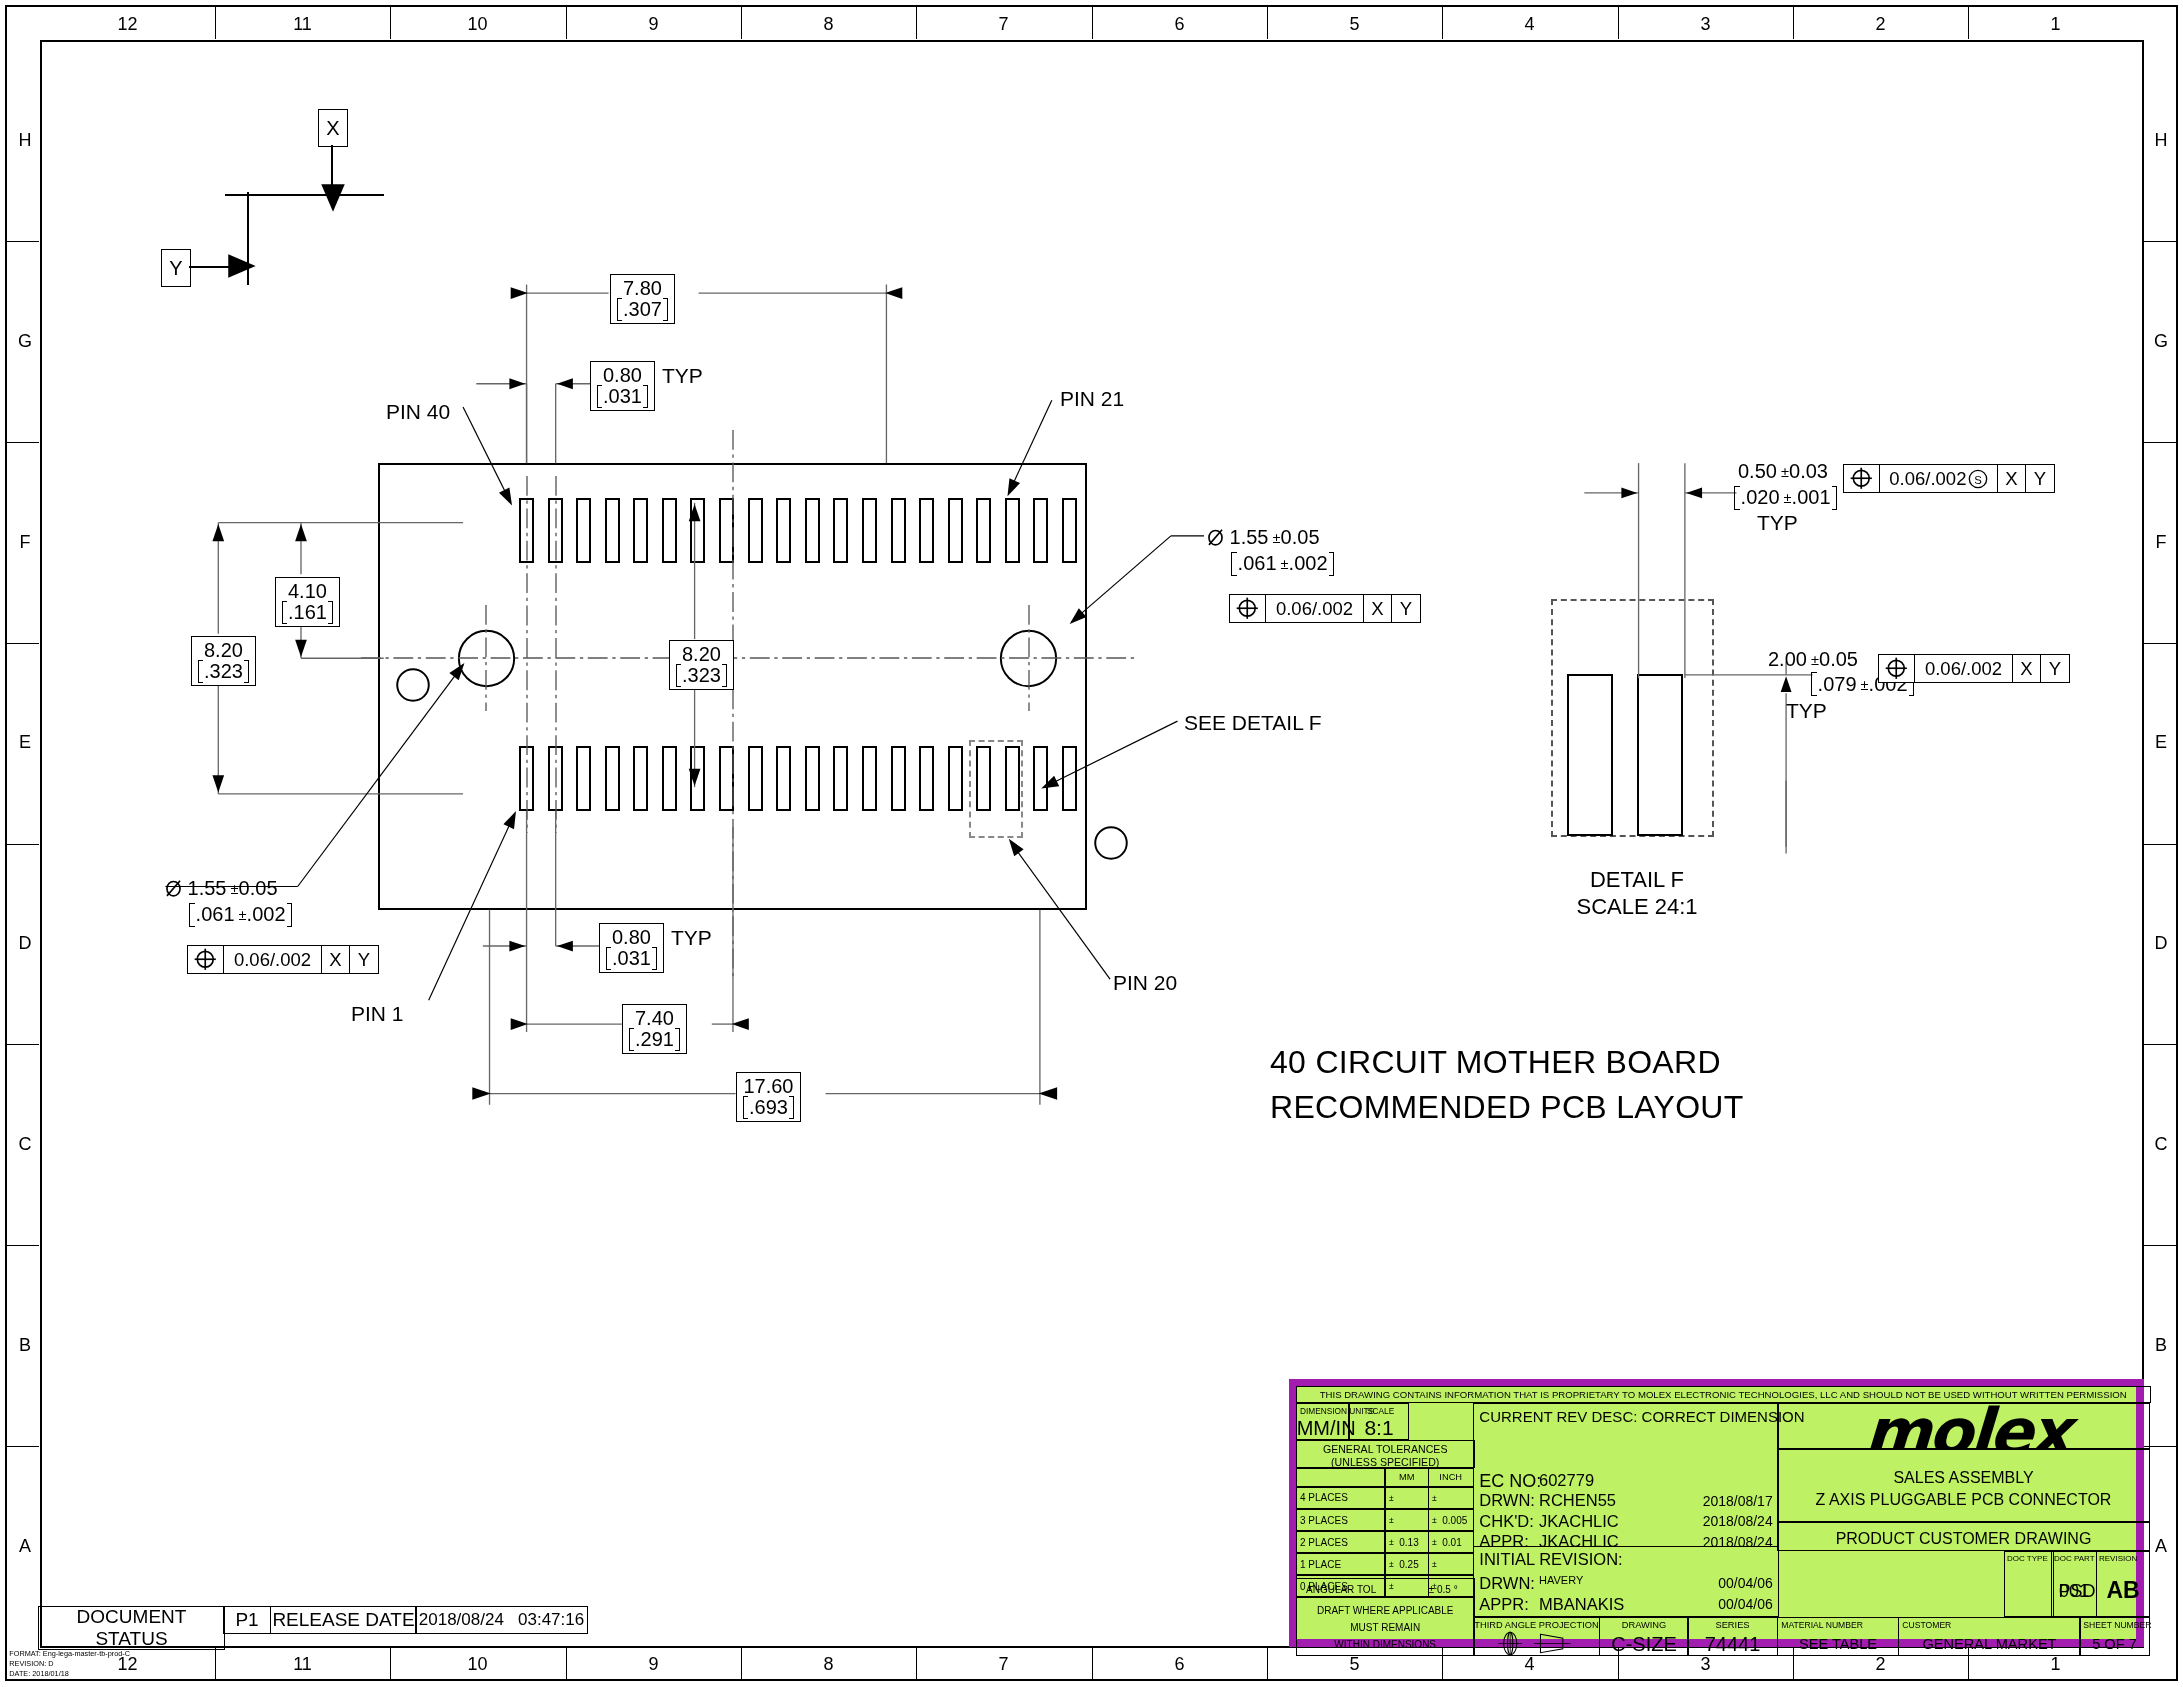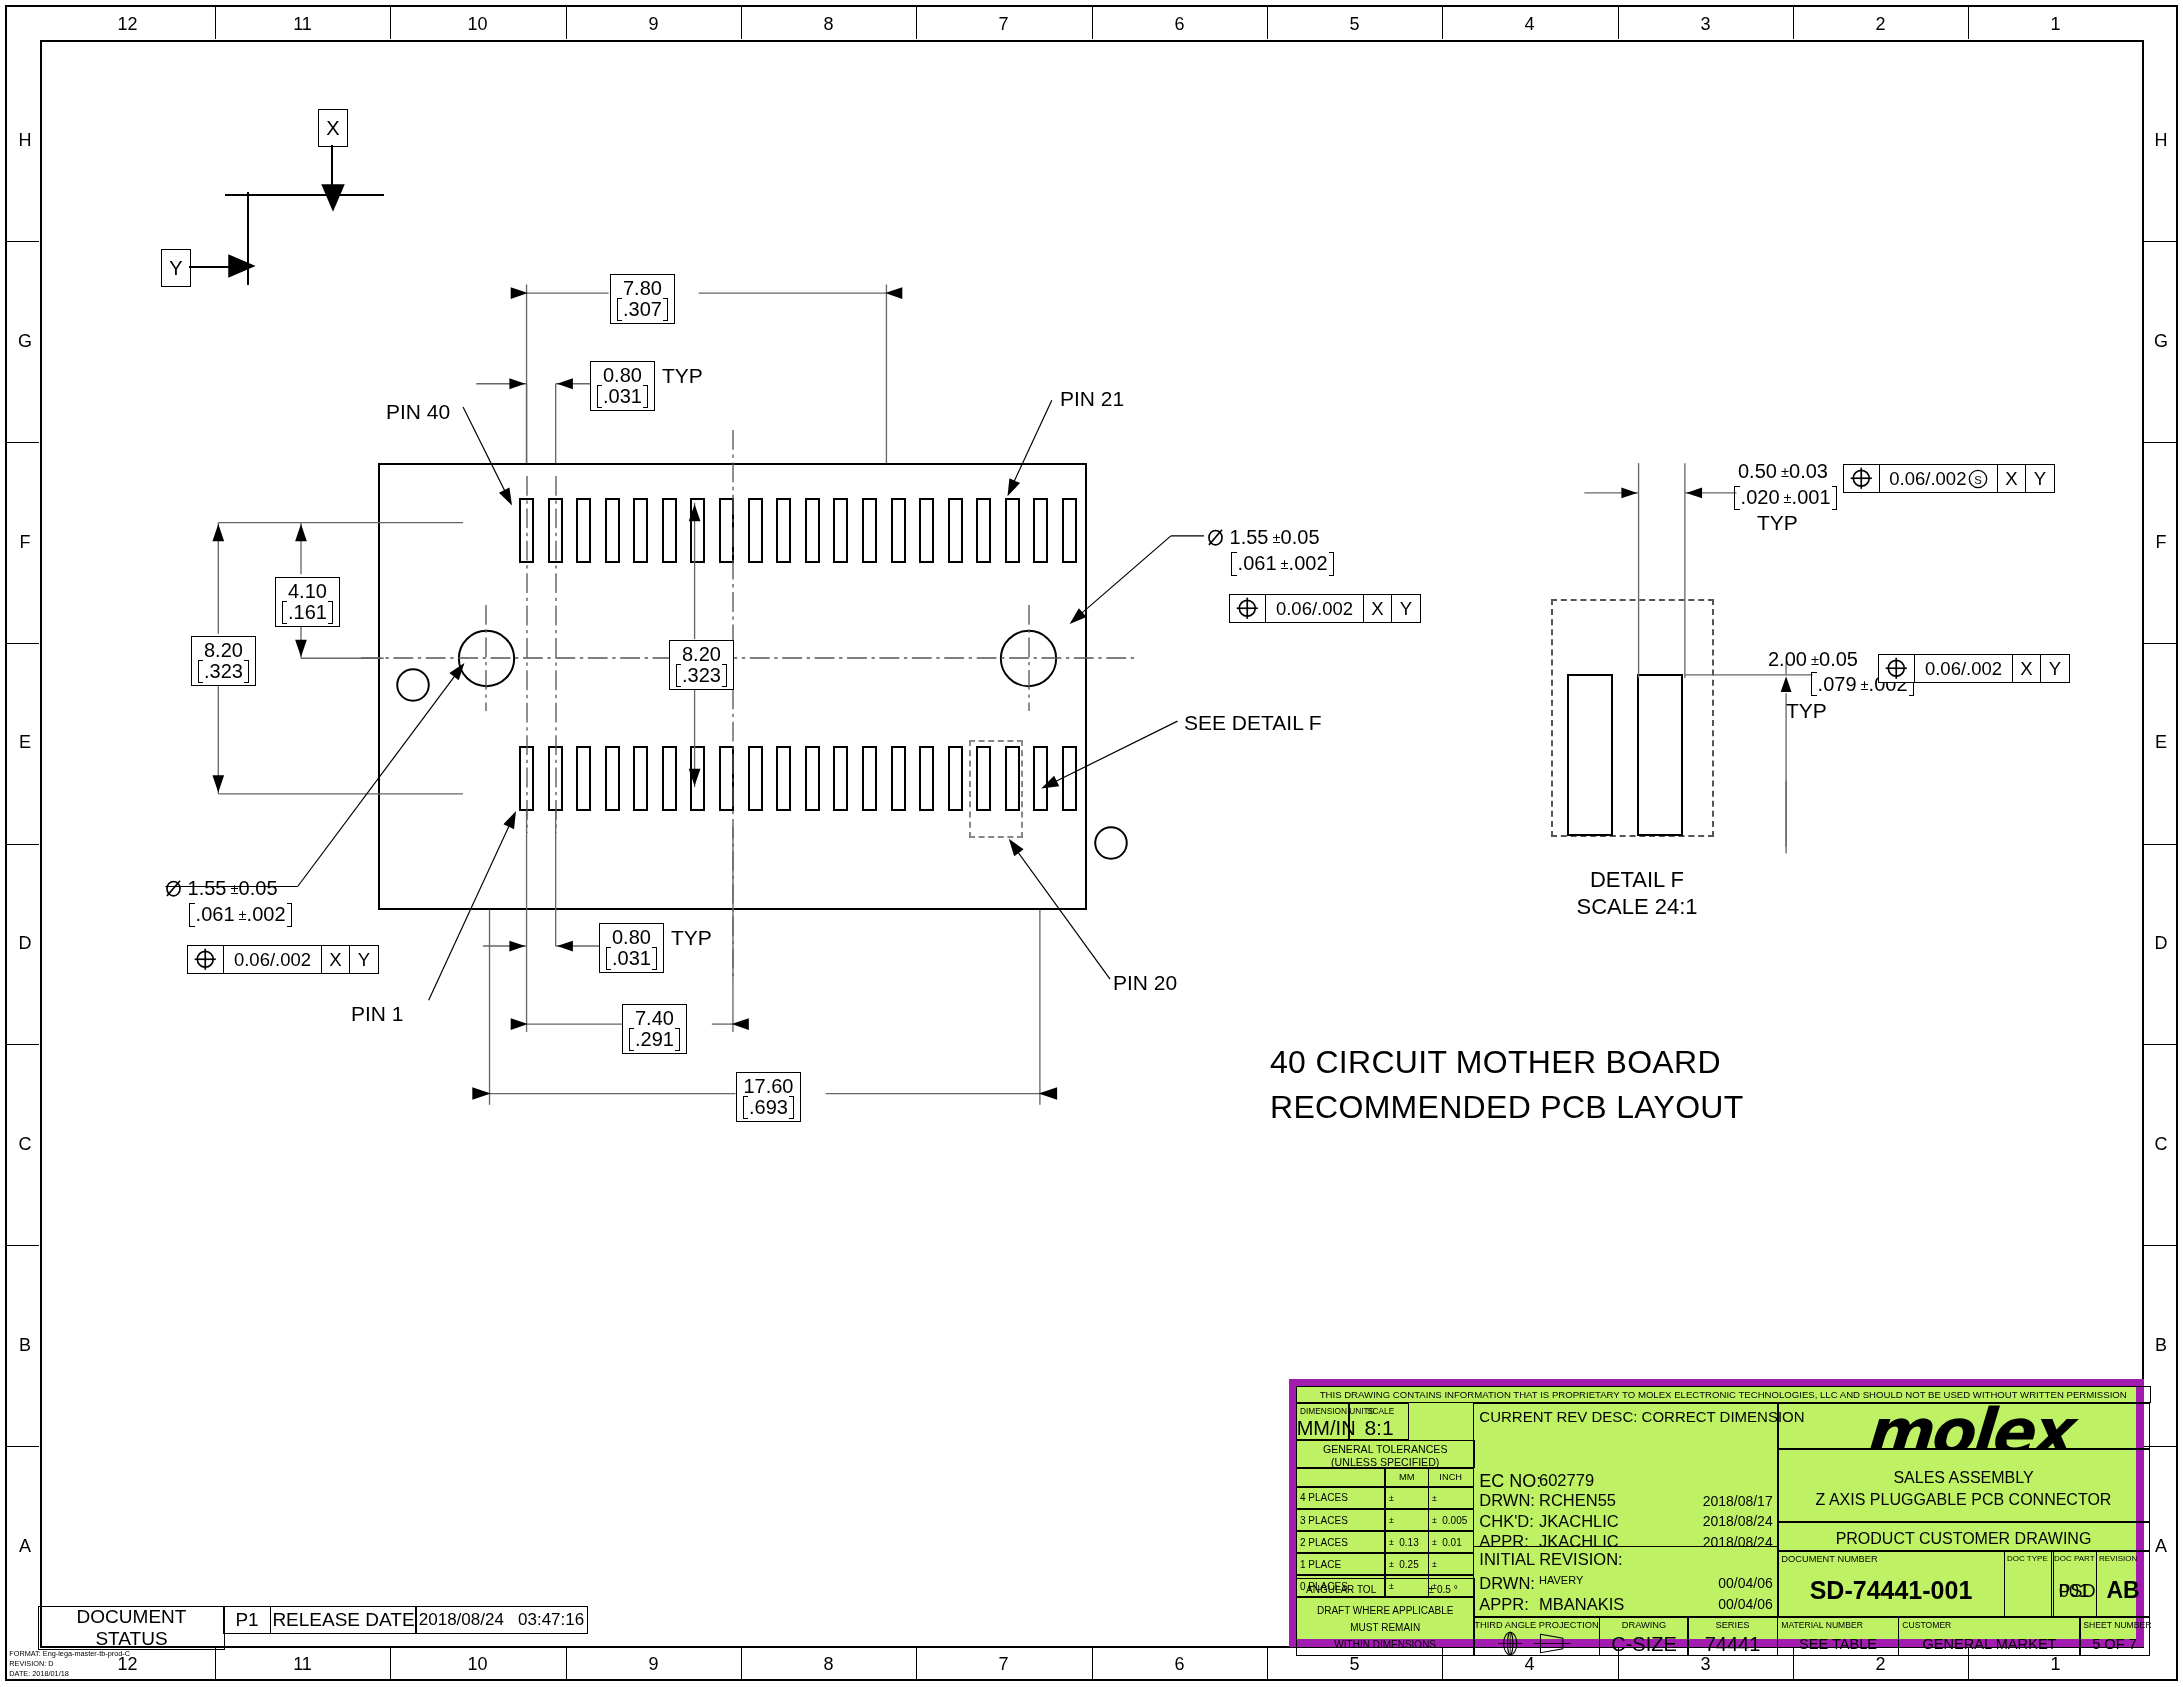--- a/index.html
+++ b/index.html
@@ -566,24 +566,20 @@
     <div id="molex-logo" style="left:91px;top:-9.3px;">molex</div>
   </div>
   <div class="cell cb" style="left:480px;top:62px;width:373px;height:73px;">
     <div class="val" style="top:18.5px;font-size:16px;">SALES ASSEMBLY</div>
     <div class="val" style="top:41px;font-size:16px;">Z AXIS PLUGGABLE PCB  CONNECTOR</div>
   </div>
   <div class="cell cb" style="left:480px;top:135px;width:373px;height:29px;">
     <div class="val" style="top:7.3px;font-size:16px;">PRODUCT CUSTOMER DRAWING</div>
   </div>
 
-  <div class="cell cb" style="left:480px;top:164px;width:228px;height:66px;">
-    <div class="hdr" style="font-size:9.3px;">DOCUMENT NUMBER</div>
-    <div class="val" style="top:24px;font-size:25px;font-weight:bold;">SD-74441-001</div>
-  </div>
   <div class="cell cb" style="left:707px;top:164px;width:49px;height:66px;padding-left:48px;">
     <div class="hdr" style="font-size:8px;left:2px;">DOC TYPE</div>
     <div class="val" style="top:29px;font-size:18px;">PSD</div>
   </div>
   <div class="cell cb" style="left:754px;top:164px;width:46px;height:66px;">
     <div class="hdr" style="font-size:8px;left:2px;">DOC PART</div>
     <div class="val" style="top:29px;font-size:18px;">001</div>
   </div>
   <div class="cell cb" style="left:799px;top:164px;width:54px;height:66px;">
     <div class="hdr" style="font-size:8px;left:2px;">REVISION</div>

